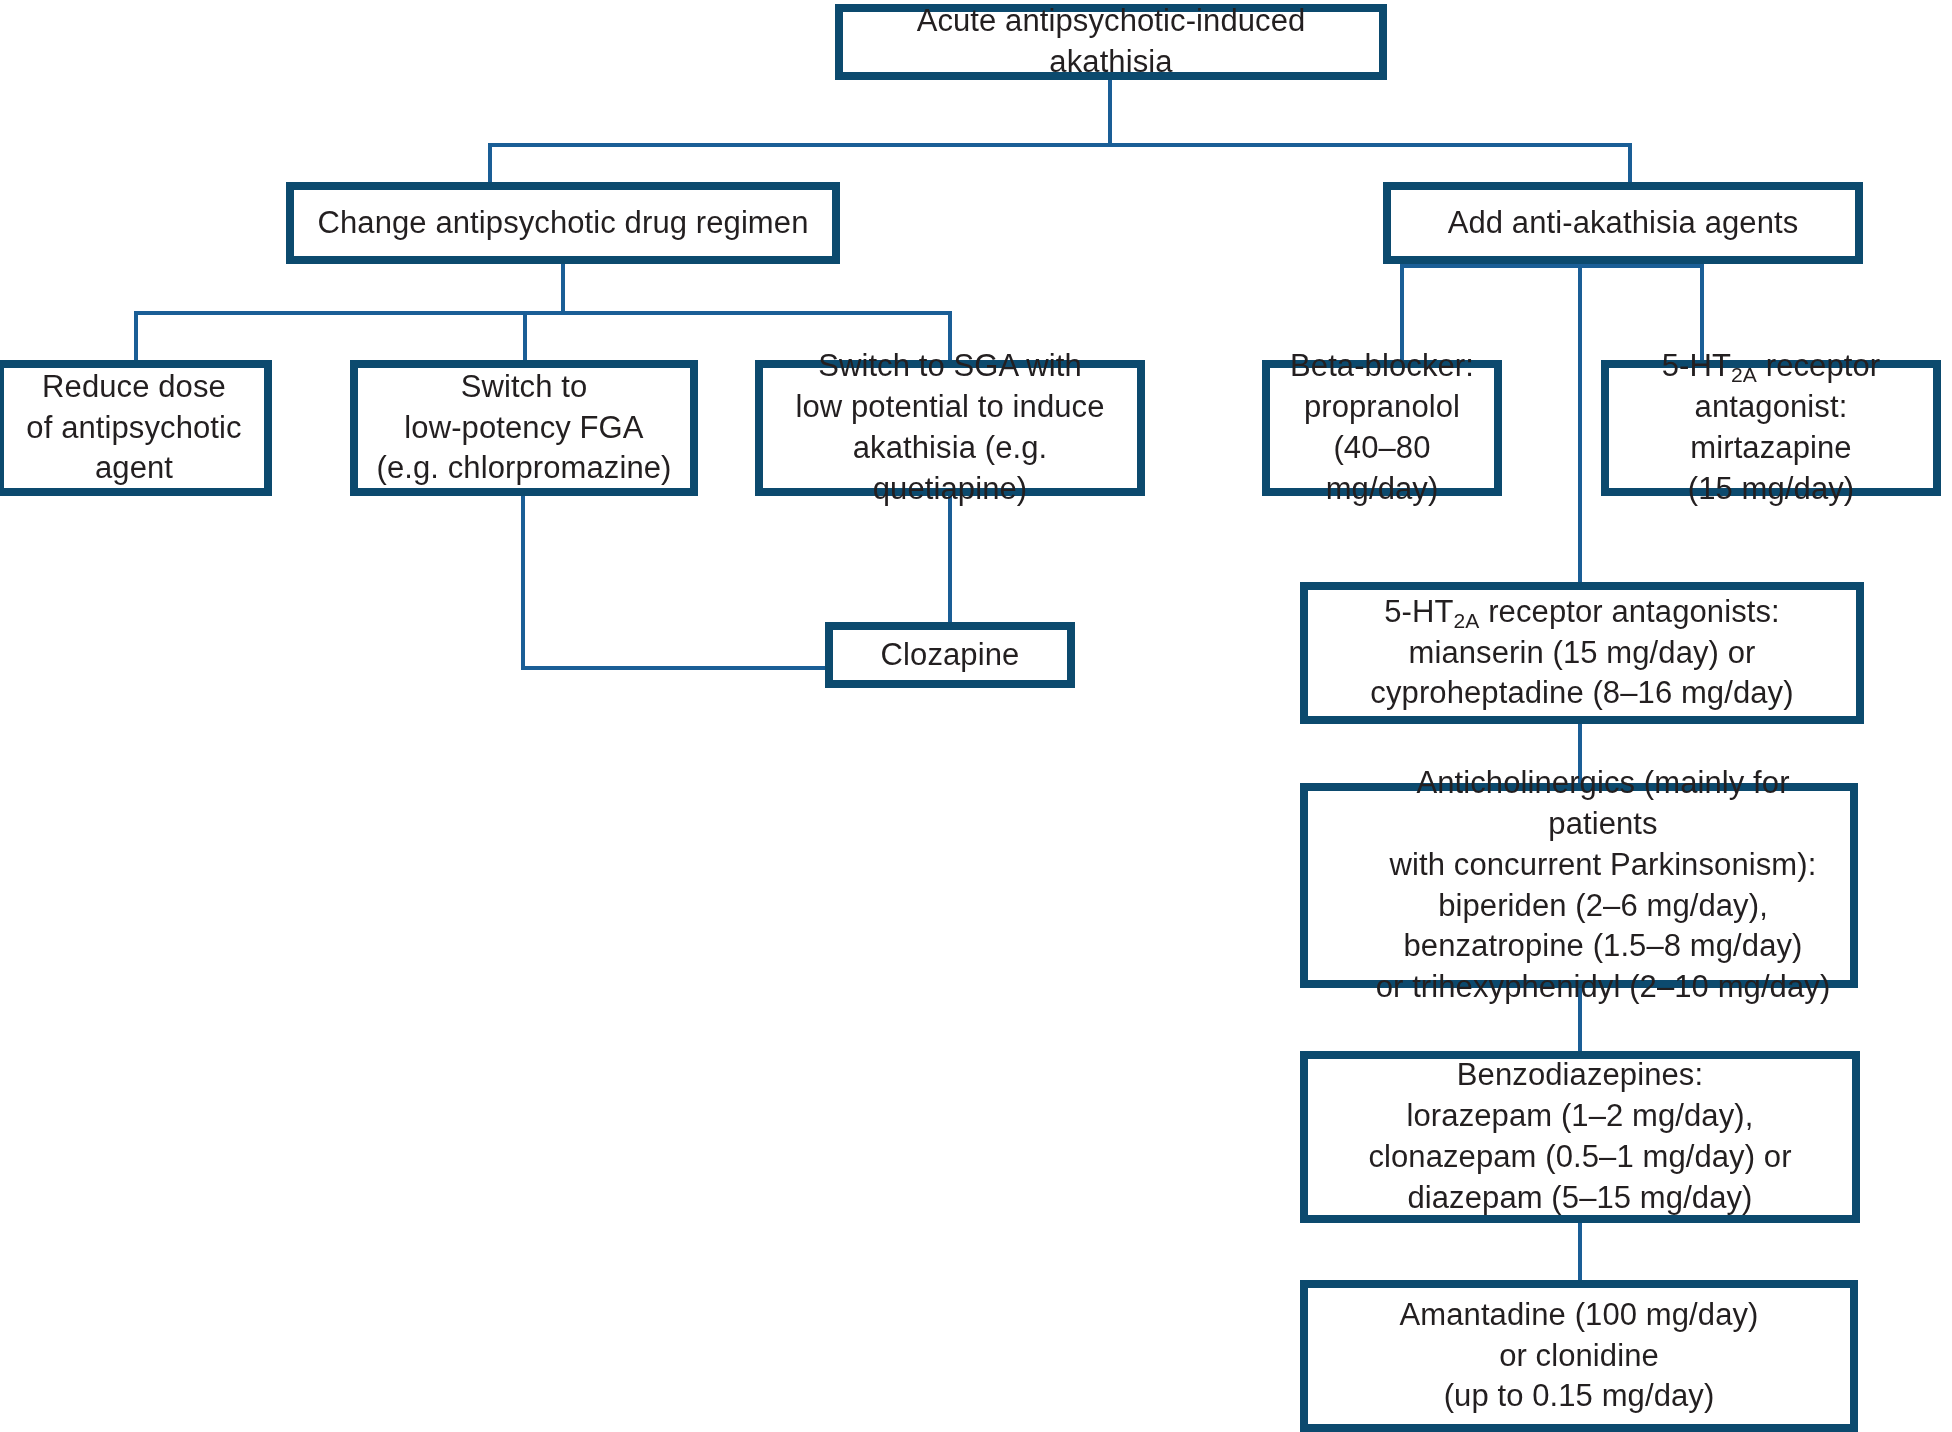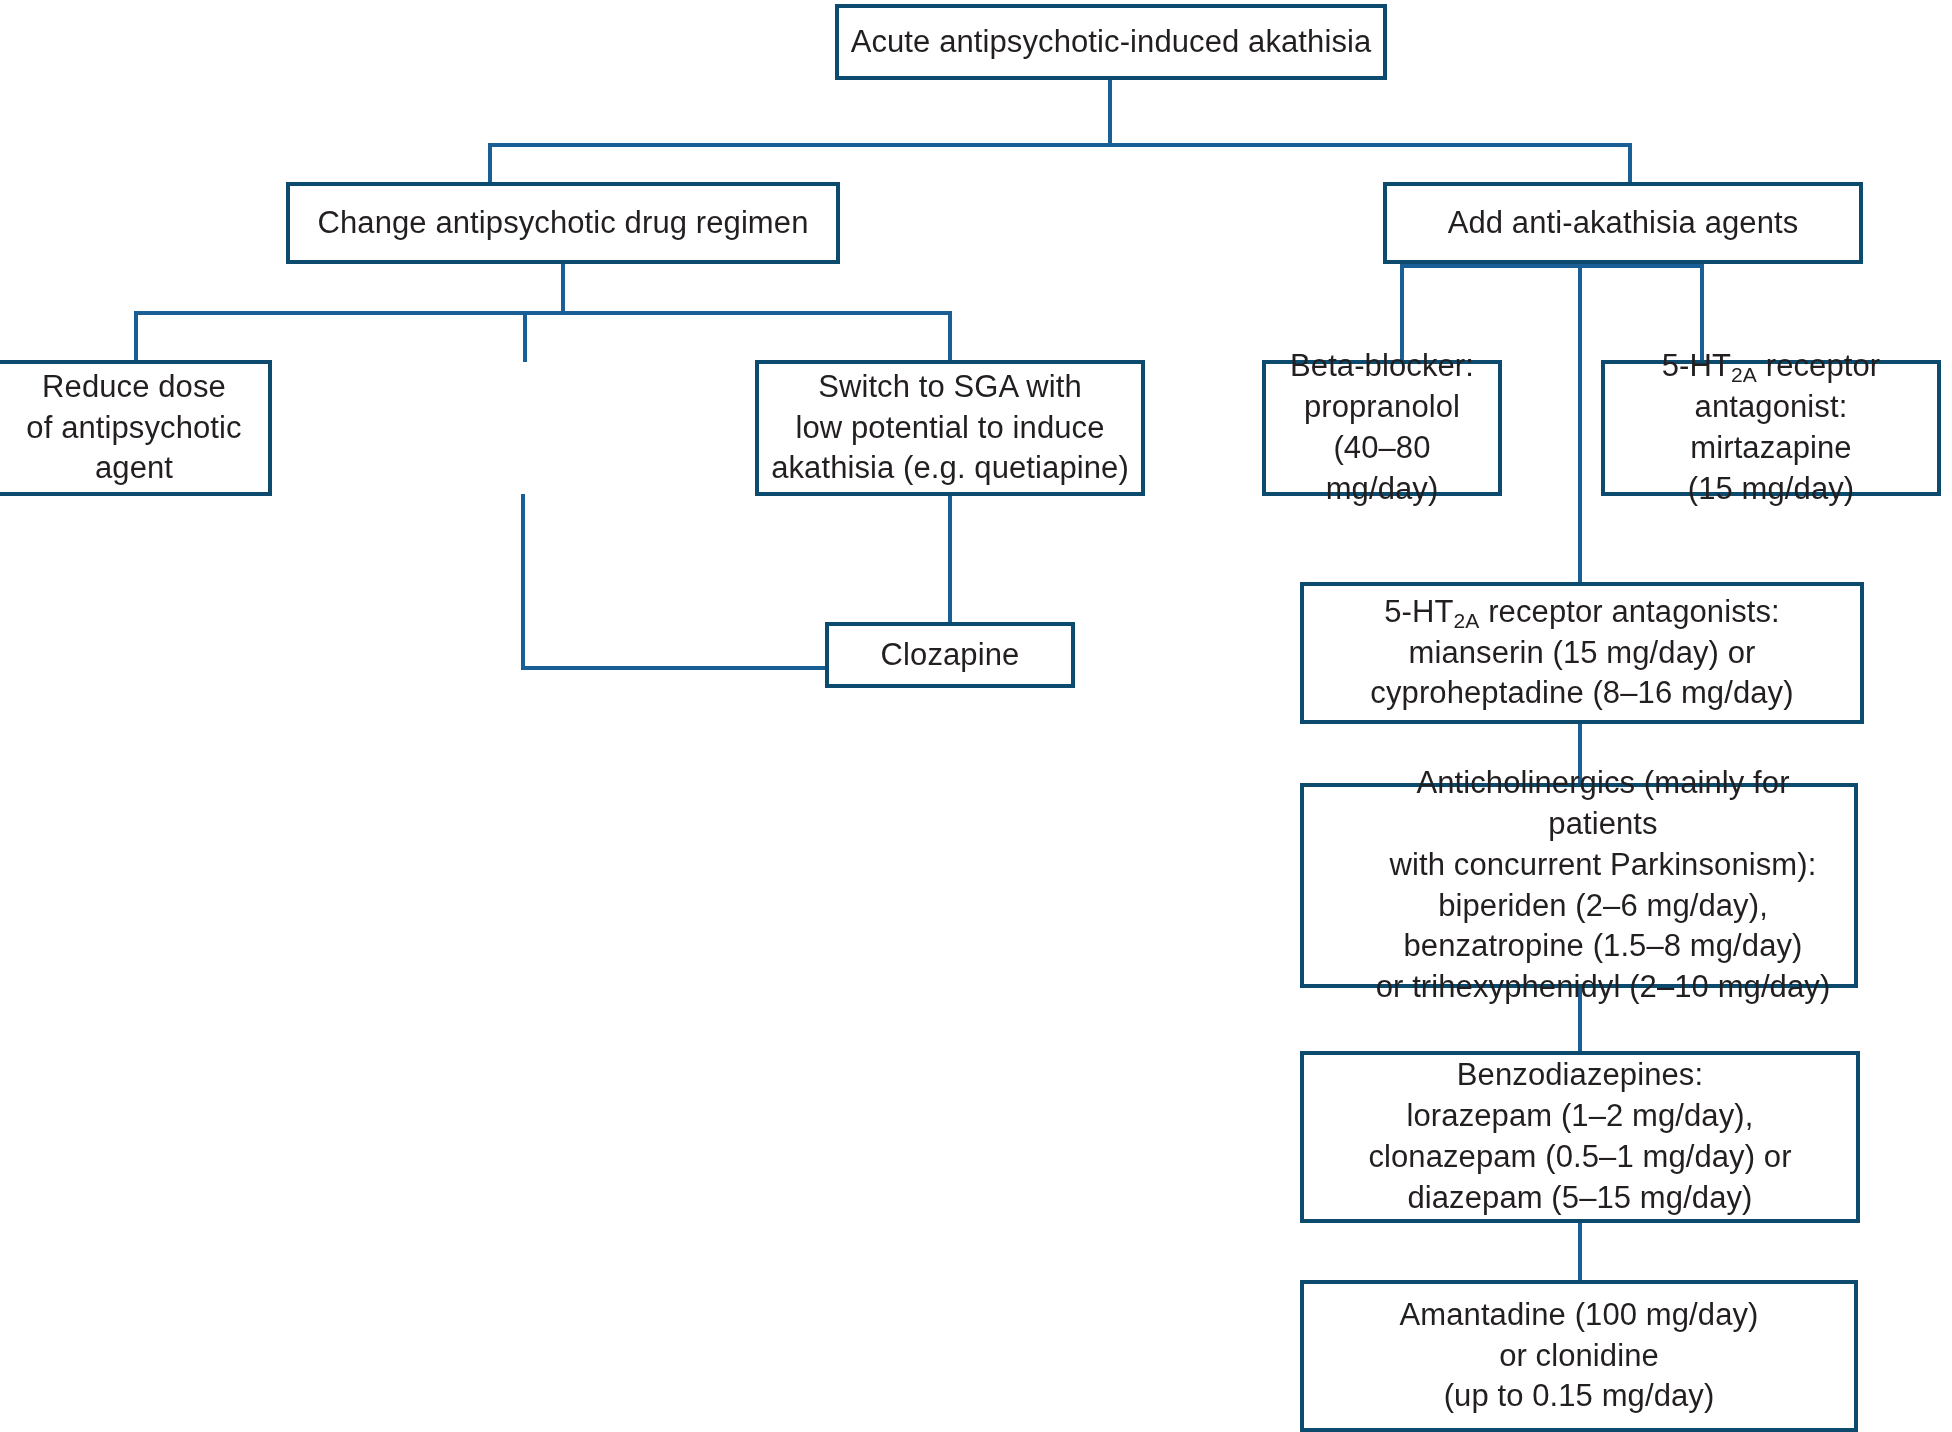--- a/index.html
+++ b/index.html
@@ -15,21 +15,21 @@
   #canvas {
     position: relative;
     width: 1952px;
     height: 1432px;
     background: #ffffff;
     overflow: hidden;
   }
   .node {
     position: absolute;
     box-sizing: border-box;
-    border: 4px solid #0c4a6e;
+    border: 8px solid #0c4a6e;
     background: #ffffff;
     display: flex;
     align-items: center;
     justify-content: center;
     text-align: center;
     z-index: 3;
   }
   .node .label {
     display: block;
     line-height: 1.32;
@@ -100,20 +100,25 @@
   <div class="node" style="left:1383px; top:182px; width:480px; height:82px;">
     <span class="label">Add anti-akathisia agents</span>
   </div>
 
   <div class="node" style="left:-4px; top:360px; width:276px; height:136px;">
     <span class="label">Reduce dose
 of antipsychotic
 agent</span>
   </div>
 
+  <div class="node" style="left:350px; top:360px; width:348px; height:136px;">
+    <span class="label">Switch to
+low-potency FGA
+(e.g. chlorpromazine)</span>
+  </div>
 
   <div class="node" style="left:755px; top:360px; width:390px; height:136px;">
     <span class="label">Switch to SGA with
 low potential to induce
 akathisia (e.g. quetiapine)</span>
   </div>
 
   <div class="node" style="left:825px; top:622px; width:250px; height:66px;">
     <span class="label">Clozapine</span>
   </div>

